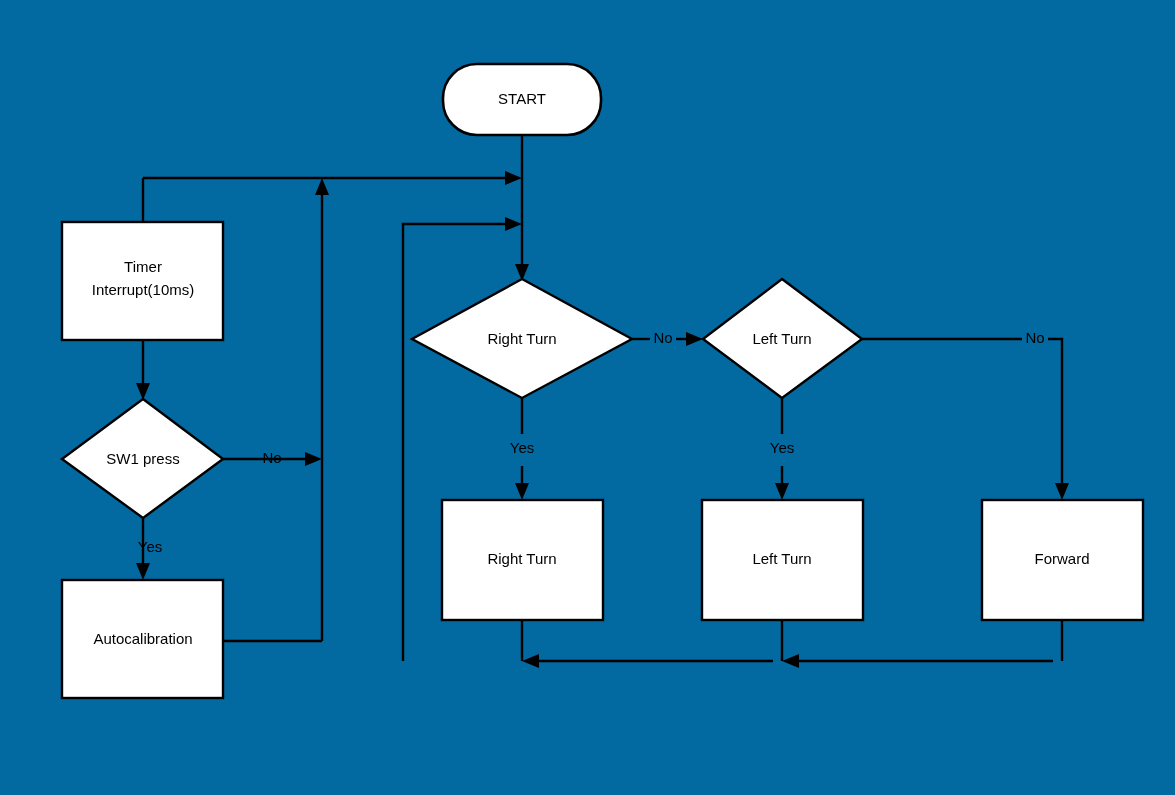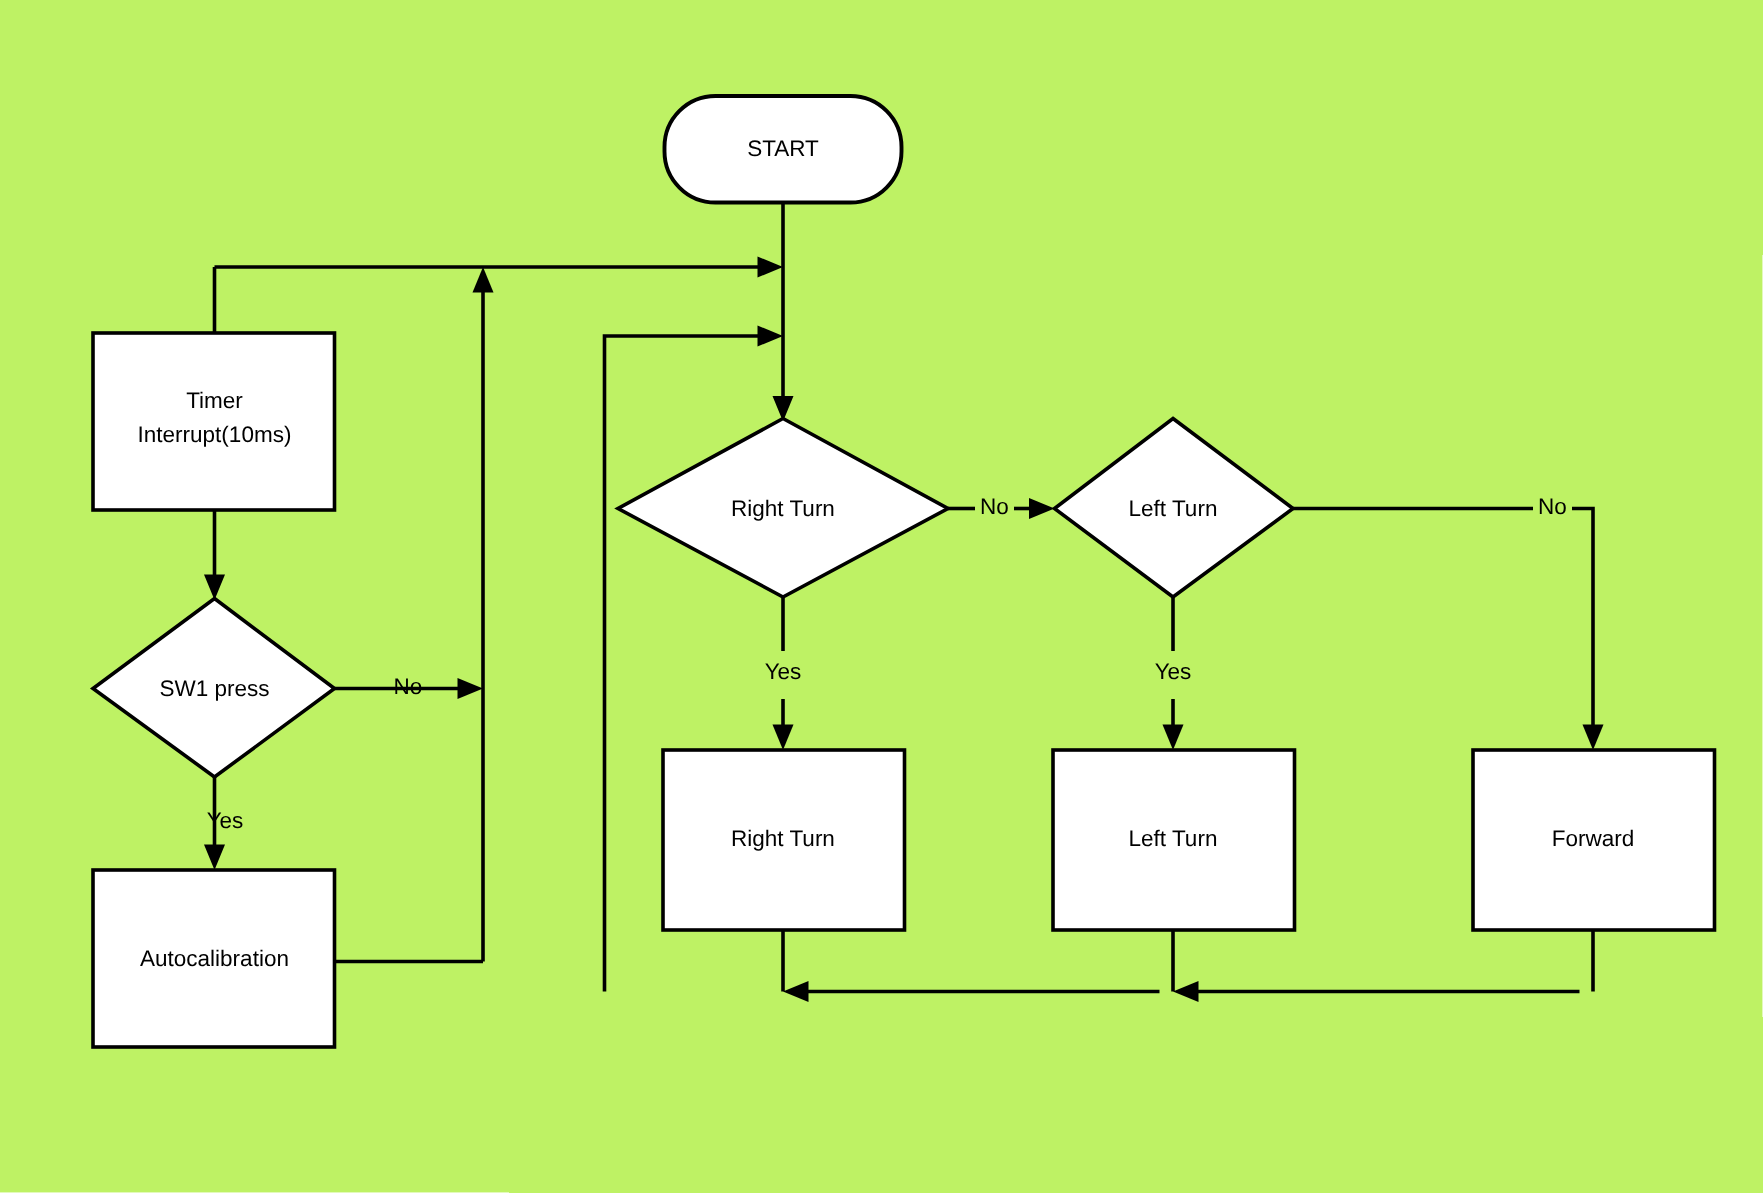--- a/index.html
+++ b/index.html
@@ -8,21 +8,21 @@
     padding: 0;
     background: #ffffff;
   }
   body {
     font-family: "Liberation Sans", sans-serif;
   }
   #flowchart-canvas {
     position: relative;
     width: 1175px;
     height: 795px;
-    background: #bef264;
+    background: #0369a1;
     overflow: hidden;
   }
   #flow-svg {
     position: absolute;
     top: 0;
     left: 0;
     width: 1175px;
     height: 795px;
   }
   .node-shape {

